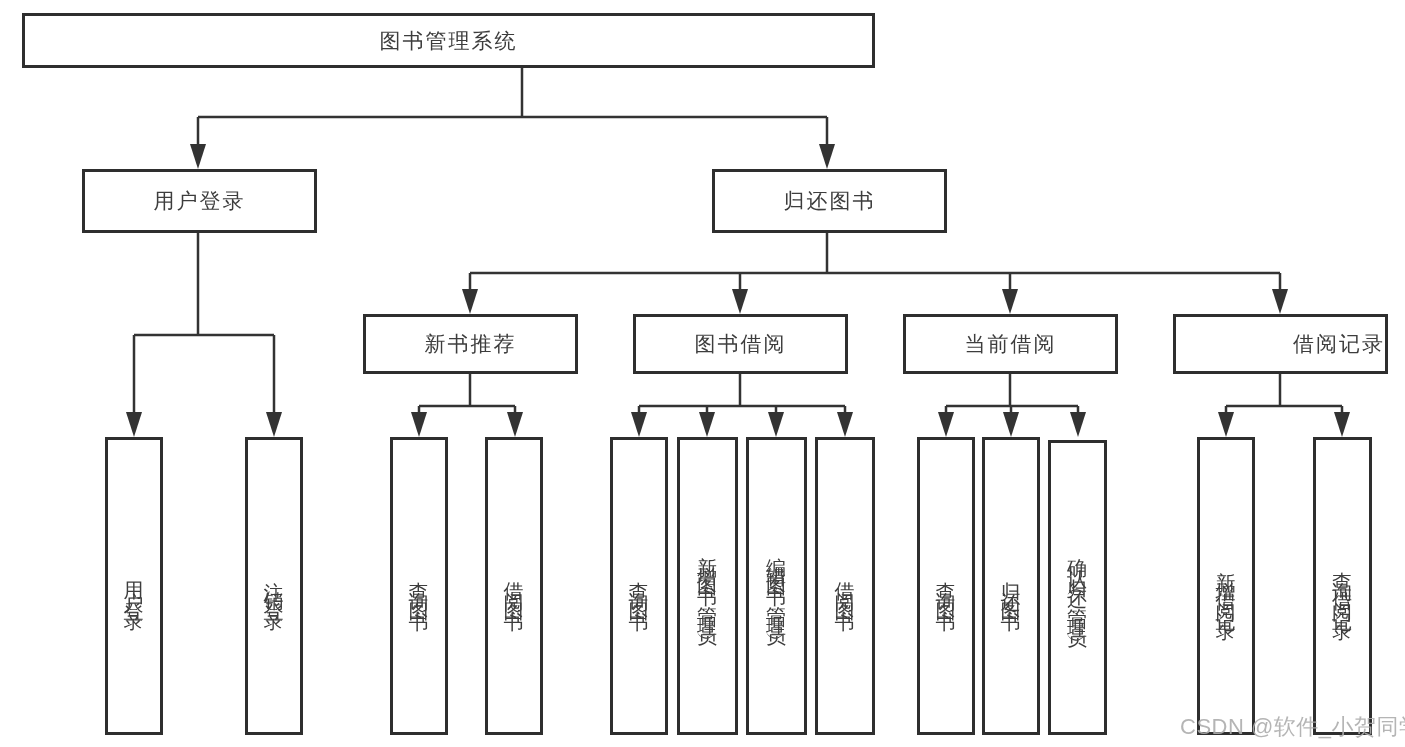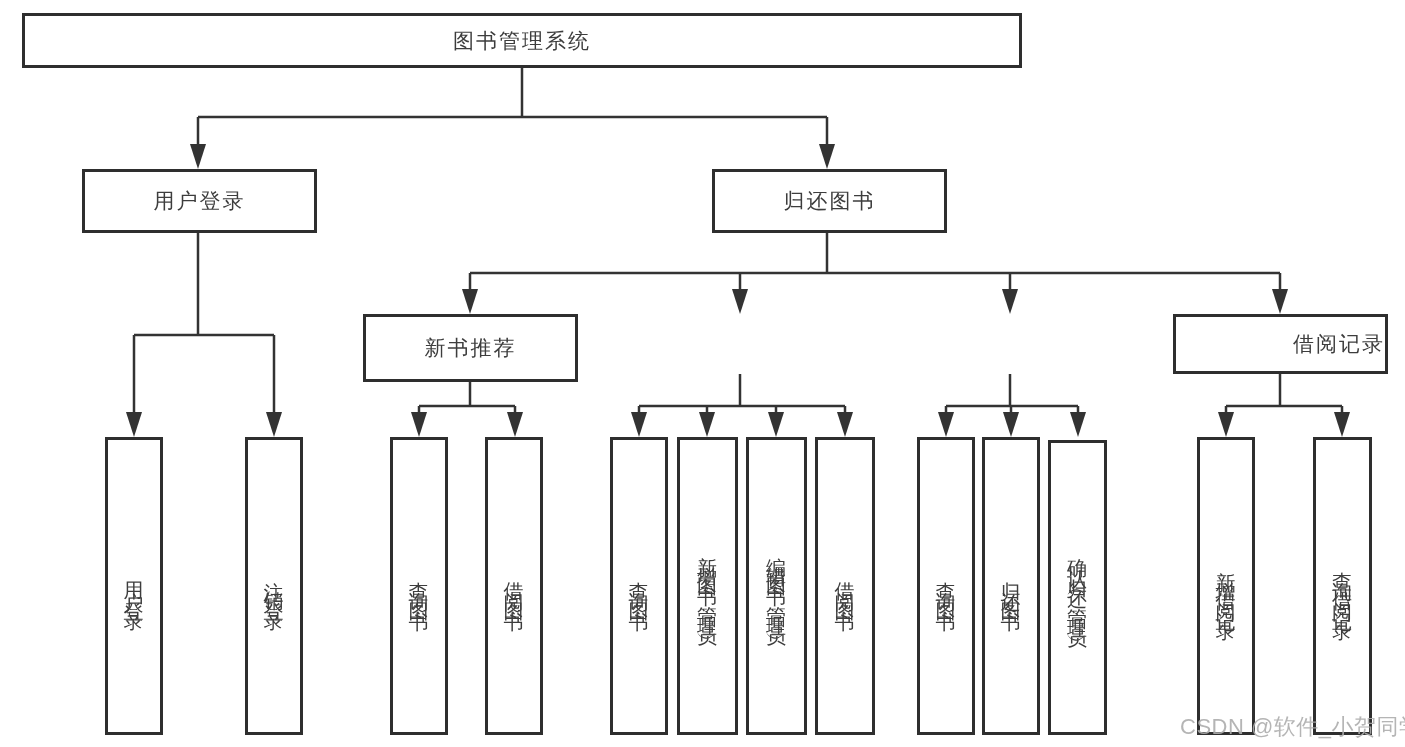--- a/index.html
+++ b/index.html
@@ -125,33 +125,39 @@
       <polygon points="768,412 784,412 776,437"></polygon>
       <polygon points="837,412 853,412 845,437"></polygon>
       <polygon points="938,412 954,412 946,437"></polygon>
       <polygon points="1003,412 1019,412 1011,437"></polygon>
       <polygon points="1070,412 1086,412 1078,437"></polygon>
       <polygon points="1218,412 1234,412 1226,437"></polygon>
       <polygon points="1334,412 1350,412 1342,437"></polygon>
     </g>
   </svg>
 
-  <div class="box root-box" style="left:22px; top:13px; width:1000px; height:55px;">
+  <div class="box root-box" style="left:22px; top:13px; width:853px; height:55px;">
     <span class="hlabel">图书管理系统</span>
   </div>
 
   <div class="box" style="left:82px; top:169px; width:235px; height:64px;">
     <span class="hlabel">用户登录</span>
   </div>
   <div class="box" style="left:712px; top:169px; width:235px; height:64px;">
     <span class="hlabel">归还图书</span>
   </div>
 
-  <div class="box" style="left:363px; top:314px; width:215px; height:68px;">
+  <div class="box" style="left:363px; top:314px; width:215px; height:60px;">
     <span class="hlabel">新书推荐</span>
+  </div>
+  <div class="box" style="left:633px; top:314px; width:215px; height:60px;">
+    <span class="hlabel">图书借阅</span>
+  </div>
+  <div class="box" style="left:903px; top:314px; width:215px; height:60px;">
+    <span class="hlabel">当前借阅</span>
   </div>
   <div class="box" style="left:1173px; top:314px; width:215px; height:60px;justify-content:flex-end;">
     <span class="hlabel">借阅记录</span>
   </div>
 
   <div class="box" style="left:105px; top:437px; width:58px; height:298px;">
     <span class="vlabel">用户登录</span>
   </div>
   <div class="box" style="left:245px; top:437px; width:58px; height:298px;">
     <span class="vlabel">注销登录</span>

